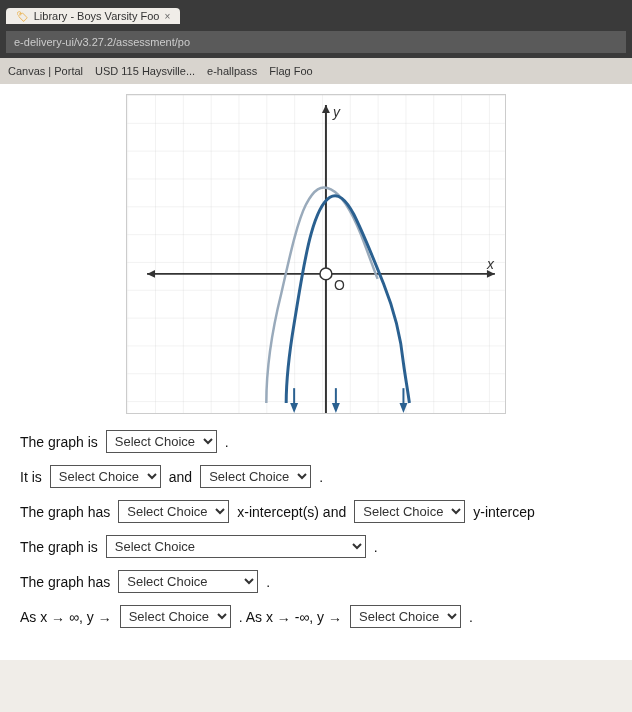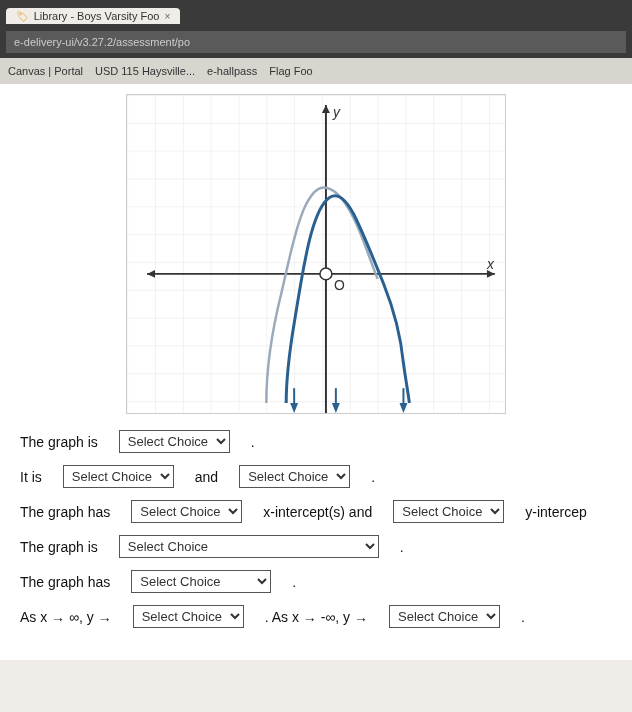--- a/index.html
+++ b/index.html
@@ -105,21 +105,21 @@
 
     
     .form-section {
       padding: 0 4px;
     }
 
     .form-row {
       display: flex;
       align-items: center;
       flex-wrap: wrap;
-      gap: 21px;
+      gap: 8px;
       margin-bottom: 12px;
       font-size: 14px;
       color: #111;
     }
 
     .form-label {
       white-space: nowrap;
     }
 
     select.choice-select {

